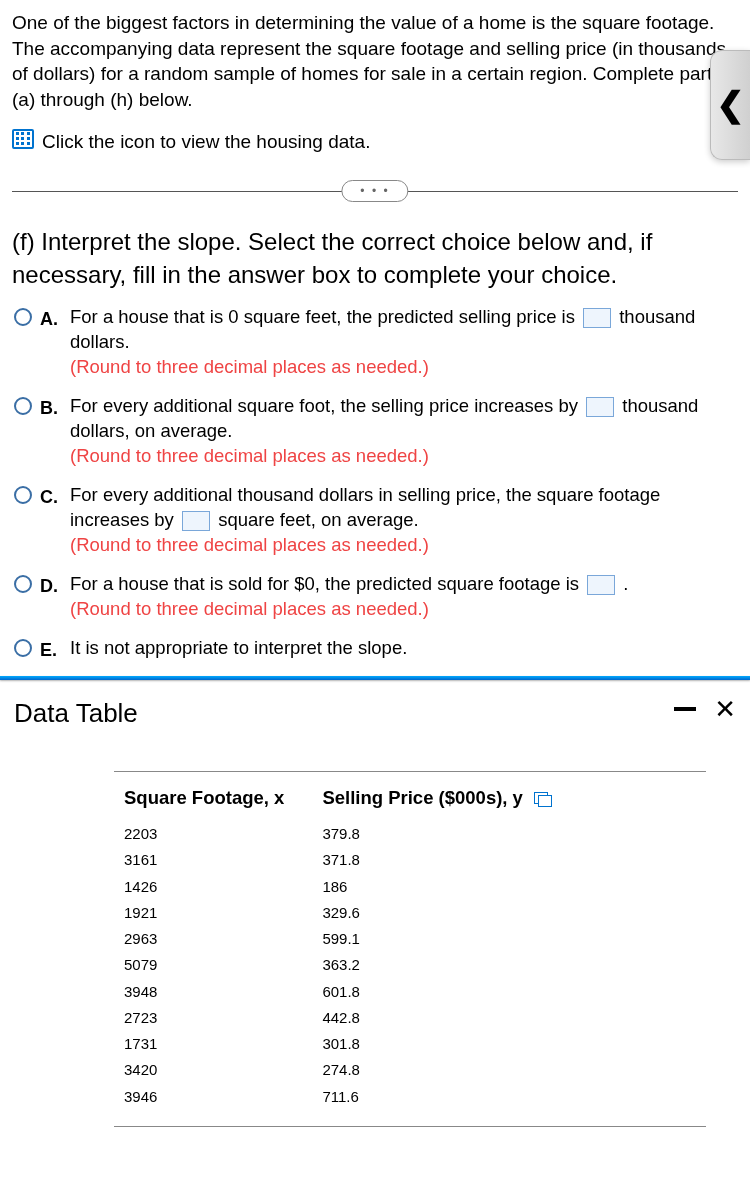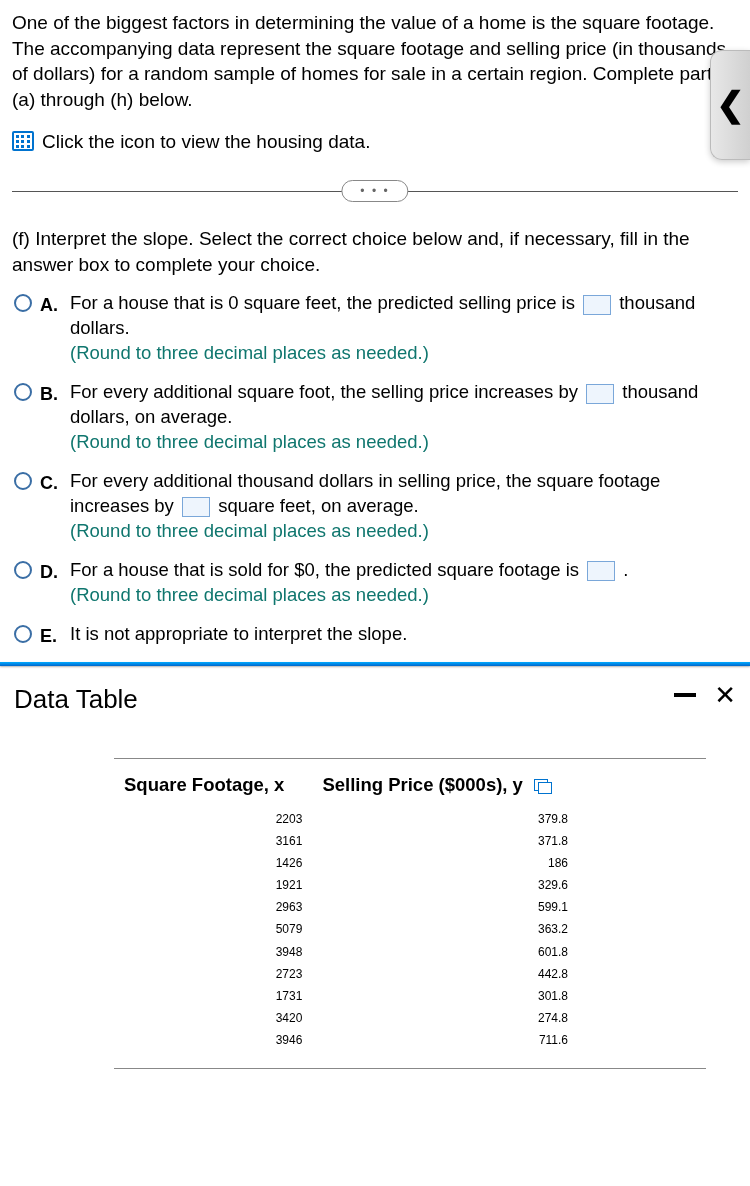--- a/index.html
+++ b/index.html
@@ -6,21 +6,21 @@
   body {
     font-family: Arial, Helvetica, sans-serif;
     font-size: 18px;
     color: #000;
     background: #fff;
     width: 750px;
     line-height: 1.35;
   }
   .main-pad { padding: 10px 12px 0 12px; }
   .intro { margin-bottom: 14px; font-size: 19px; }
-  .link-row { display: flex; align-items: center; gap: 8px; margin: 16px 0 20px 0; }
+  .link-row { display: flex; gap: 8px; margin: 16px 0 20px 0; }
   .table-icon {
     width: 22px; height: 20px;
     display: inline-flex; flex-direction: column;
     border: 2px solid #0073cf; border-radius: 2px;
     justify-content: space-around; padding: 1px;
   }
   .table-icon span { display:flex; justify-content: space-around; }
   .table-icon i { width:3px; height:3px; background:#0073cf; display:block; }
   .link-text { font-size: 19px; }
   .hr-wrap { position: relative; height: 34px; display:flex; align-items:center;}
@@ -33,35 +33,35 @@
   .side-tab {
     position: absolute; right: 0; top: 50px;
     width: 40px; height: 110px;
     background: linear-gradient(to right, #e8e8e8, #d0d0d0);
     border-radius: 12px 0 0 12px;
     box-shadow: 0 2px 6px rgba(0,0,0,.2);
     display:flex; align-items:center; justify-content:center;
     color:#000; font-size: 34px; font-weight:bold;
     border-left:1px solid #bbb; border-top:1px solid #bbb; border-bottom:1px solid #bbb;
   }
-  .part-intro { margin: 18px 0 14px 0; font-size:19px;}
+  .part-intro { margin: 18px 0 14px 0; font-size:24px;}
   .options { margin-left: 2px; }
   .opt { display:flex; align-items:flex-start; gap: 8px; margin-bottom: 14px; }
   .radio {
     width: 18px; height:18px; border:2px solid #3a6ea5; border-radius:50%;
     flex: 0 0 18px; margin-top: 3px;
   }
   .opt-label { font-weight: bold; flex: 0 0 22px; font-size:18px; margin-top:2px;}
   .opt-body { flex: 1; font-size:18.5px; }
   .blank {
     display:inline-block; width: 28px; height: 20px;
     border:1px solid #7aa7d9; background:#eef5fd;
     vertical-align: middle; margin: 0 3px;
   }
-  .hint { color: #0f766e; }
+  .hint { color: #ef4444; }
   .panel-divider {
     height: 4px;
     background: linear-gradient(to bottom, #00aaff, #0066cc);
     margin-top: 8px;
     box-shadow: 0 1px 2px rgba(0,0,0,.3);
   }
   .panel {
     padding: 16px 14px 20px 14px;
   }
   .panel-head {
@@ -73,21 +73,21 @@
   .min-icon { width: 22px; height: 4px; background:#000; display:block; }
   .close-icon { font-size: 26px; line-height: 1; cursor:pointer; }
   .table-box {
     border-top: 1px solid #888;
     border-bottom: 1px solid #888;
     margin: 0 30px 0 100px;
     padding: 10px 0 16px 0;
   }
   table { border-collapse: collapse; }
   th { text-align:left; font-weight:bold; padding: 4px 28px 10px 10px; font-size:18.5px;}
-  td { padding: 3px 10px; text-align:right; font-size:12px;}
+  td { padding: 3px 10px; text-align:left; font-size:15px;}
   .copy-icon {
     display:inline-block; width:16px; height:14px;
     position:relative; margin-left:6px; vertical-align:middle;
   }
   .copy-icon::before {
     content:''; position:absolute; width:12px; height:10px;
     border:1.5px solid #0073cf; top:0; left:0; background:#fff;
   }
   .copy-icon::after {
     content:''; position:absolute; width:12px; height:10px;

